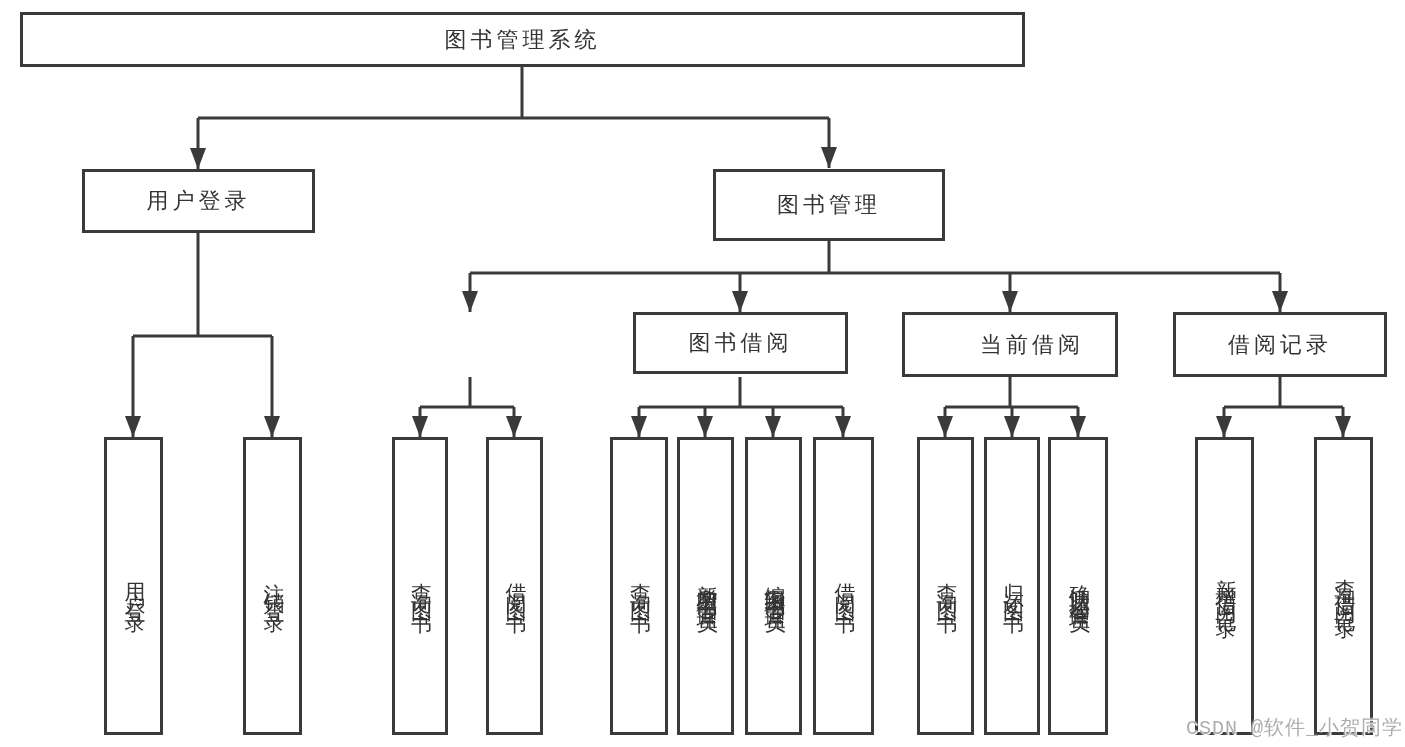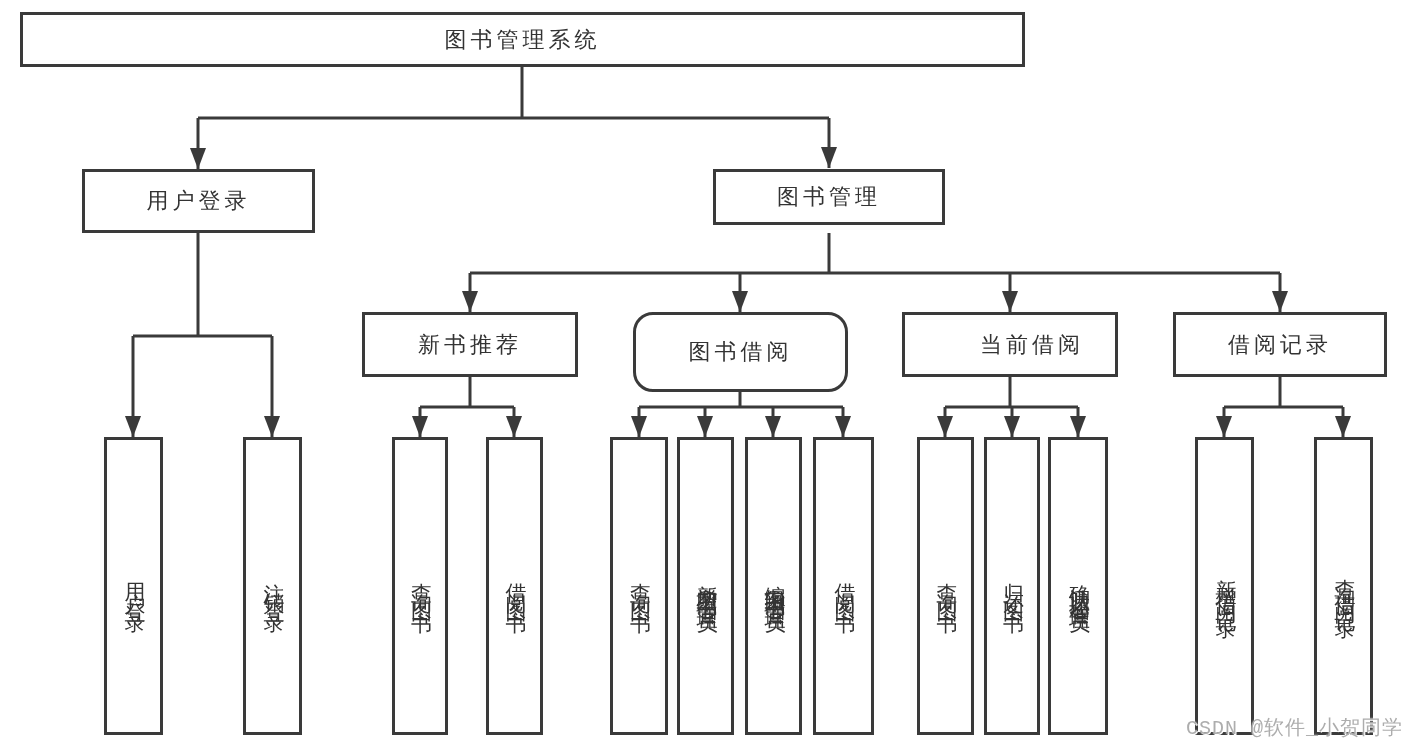--- a/index.html
+++ b/index.html
@@ -89,24 +89,23 @@
       <line x1="1012" y1="407" x2="1012" y2="437" marker-end="url(#arrowhead)"></line>
       <line x1="1078" y1="407" x2="1078" y2="437" marker-end="url(#arrowhead)"></line>
       <line x1="1224" y1="407" x2="1224" y2="437" marker-end="url(#arrowhead)"></line>
       <line x1="1343" y1="407" x2="1343" y2="437" marker-end="url(#arrowhead)"></line>
     </g>
   </svg>
 
   <div class="node node-h" style="left:20px;top:12px;width:1005px;height:55px;">图书管理系统</div>
 
   <div class="node node-h" style="left:82px;top:169px;width:233px;height:64px;">用户登录</div>
-  <div class="node node-h" style="left:713px;top:169px;width:232px;height:56px;">图书管理</div>
+  <div class="node node-h" style="left:713px;top:169px;width:232px;height:72px;">图书管理</div>
 
-  <div class="node node-h" style="left:362px;top:312px;width:216px;height:65px;">新书推荐</div>
-  <div class="node node-h" style="left:633px;top:312px;width:215px;height:80px;border-radius:20px;">图书借阅</div>
+  <div class="node node-h" style="left:633px;top:312px;width:215px;height:62px;">图书借阅</div>
   <div class="node node-h" style="left:902px;top:312px;width:216px;height:65px;padding-left:44px;">当前借阅</div>
   <div class="node node-h" style="left:1173px;top:312px;width:214px;height:65px;">借阅记录</div>
 
   <div class="node leaf ls-4" style="left:104px;width:59px;">
     <span>用户登录</span>
   </div>
   <div class="node leaf ls-4" style="left:243px;width:59px;">
     <span>注销登录</span>
   </div>
 

